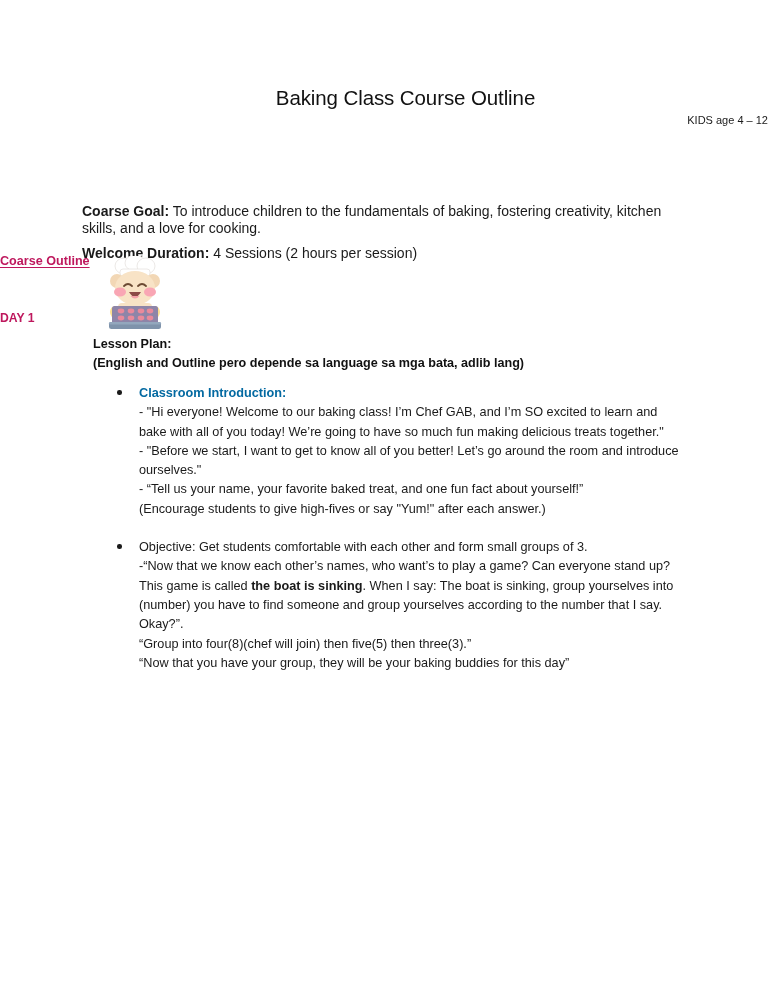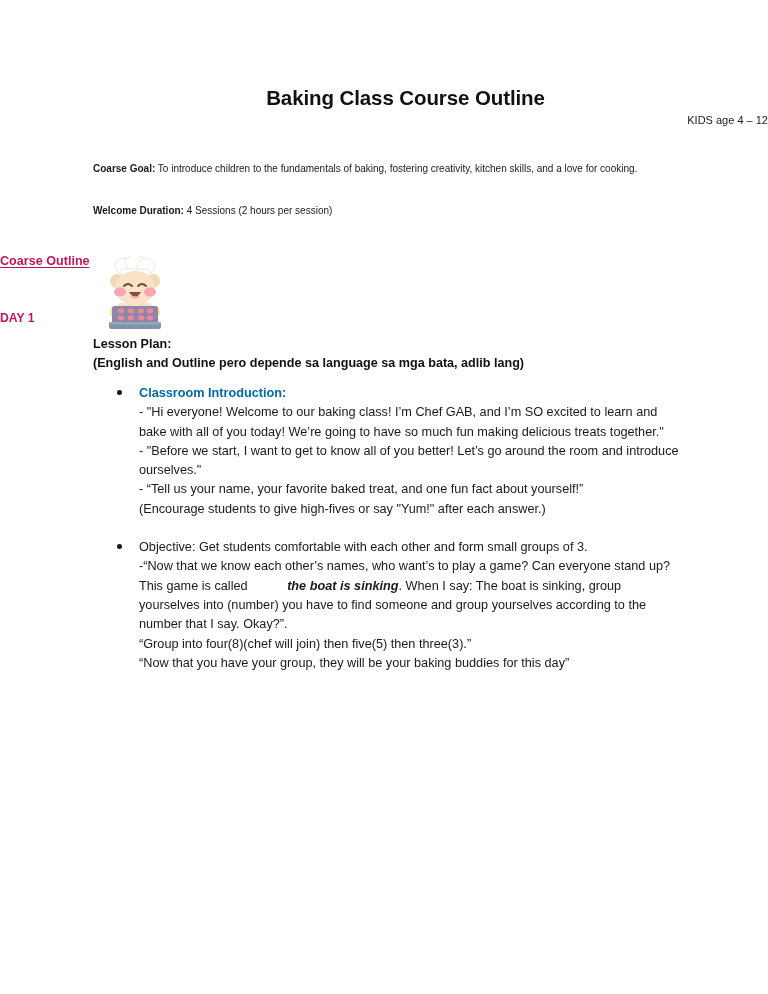--- a/index.html
+++ b/index.html
@@ -23,43 +23,44 @@
   }
 
   
   .doc-title {
     position: absolute;
     left: 0;
     right: 0;
     top: 86px;
     text-align: center;
     font-size: 20.5px;
-    font-weight: bold;
+    font-weight: normal;
     letter-spacing: -0.1px;
     color: #111111;
     padding-left: 43px;
   }
   .doc-subtitle {
     position: absolute;
     left: 0;
     right: 0;
     top: 114px;
     text-align: right;
     font-size: 11px;
     color: #1a1a1a;
   }
 
   
   .meta-block {
     position: absolute;
-    left: 93px;
+    left: 82px;
     width: 583px;
-    font-size: 10px;
+    font-size: 14px;
     line-height: 16.5px;
     color: #1a1a1a;
+    margin-top: 42px;
   }
   .meta-goal { top: 161px; }
   .meta-duration { top: 203px; }
   .meta-label { font-weight: bold; }
 
   
   .avatar {
     position: absolute;
     left: 104px;
     top: 256px;
@@ -132,22 +133,20 @@
     font-family: "Liberation Serif", serif;
     font-weight: bold;
     font-size: 14px;
   }
   .bullet-body {
     display: block;
     white-space: pre-line;
   }
   .b-italic {
     font-weight: bold;
-    font-style: italic;
-    margin-left: 36px;
   }
 </style>
 </head>
 <body>
 
 <div class="page">
 
   <div class="doc-title">Baking Class Course Outline</div>
 
   <div class="doc-subtitle">KIDS age 4 – 12</div>

